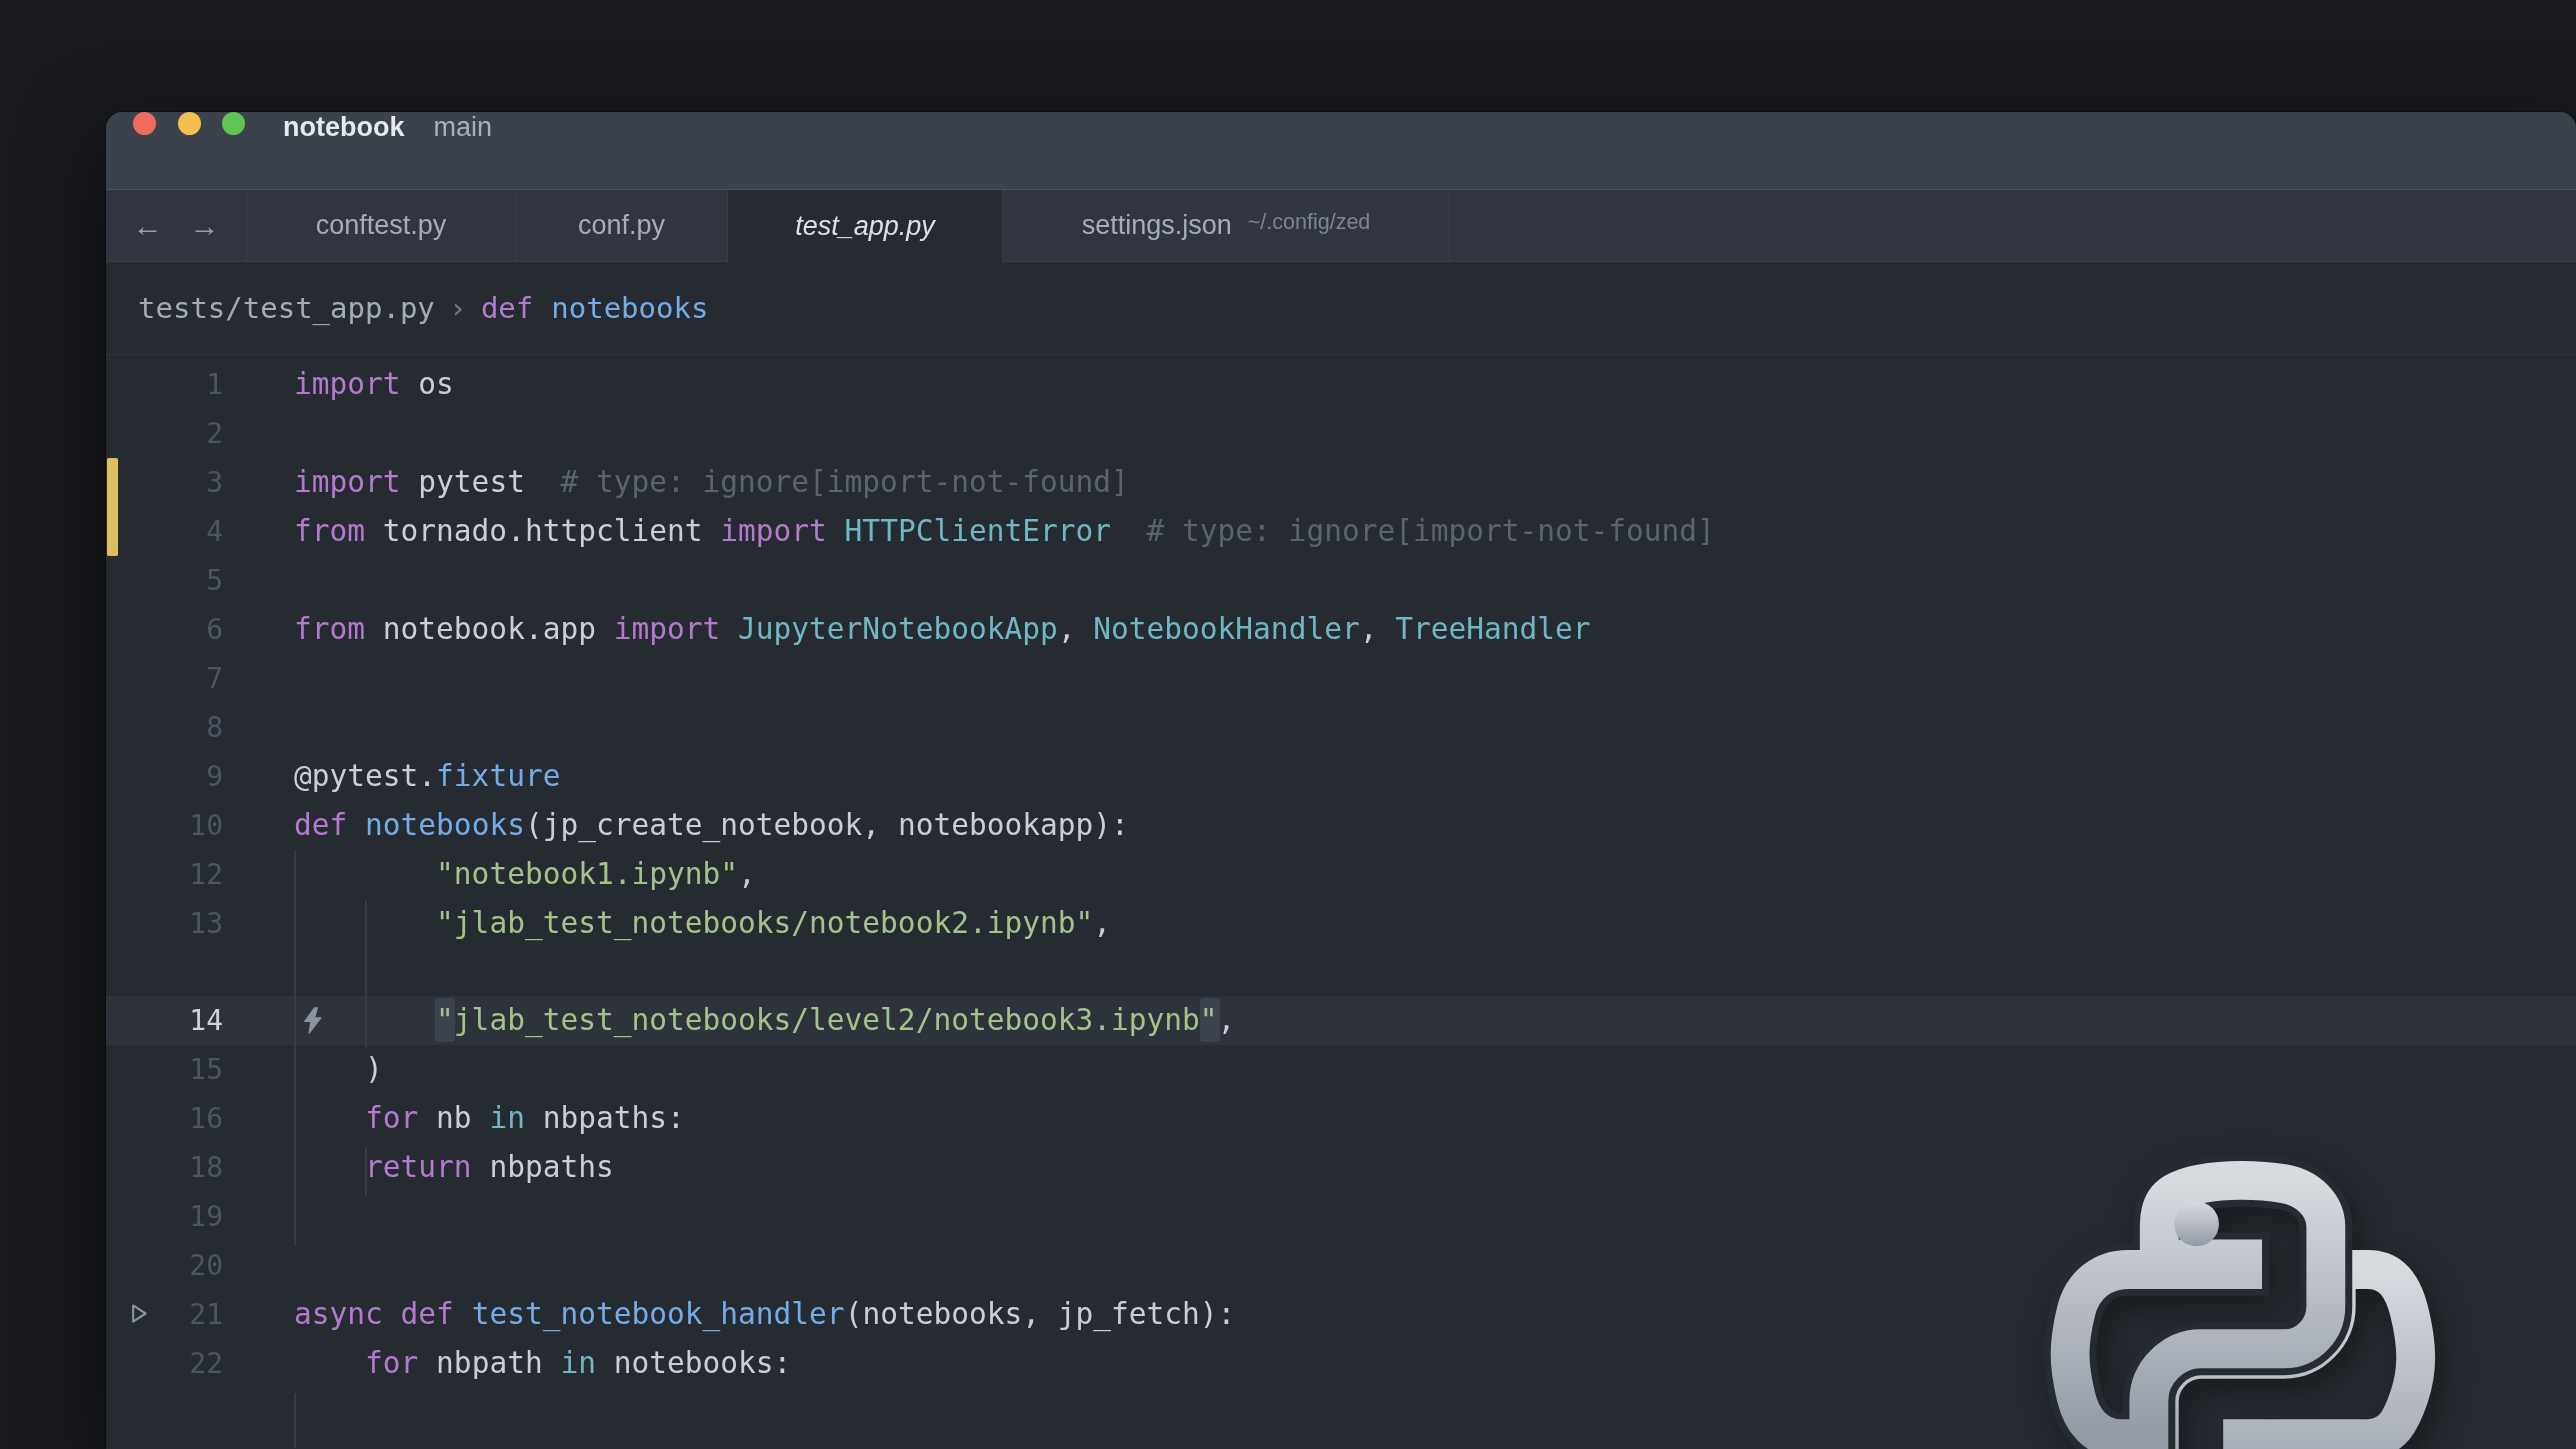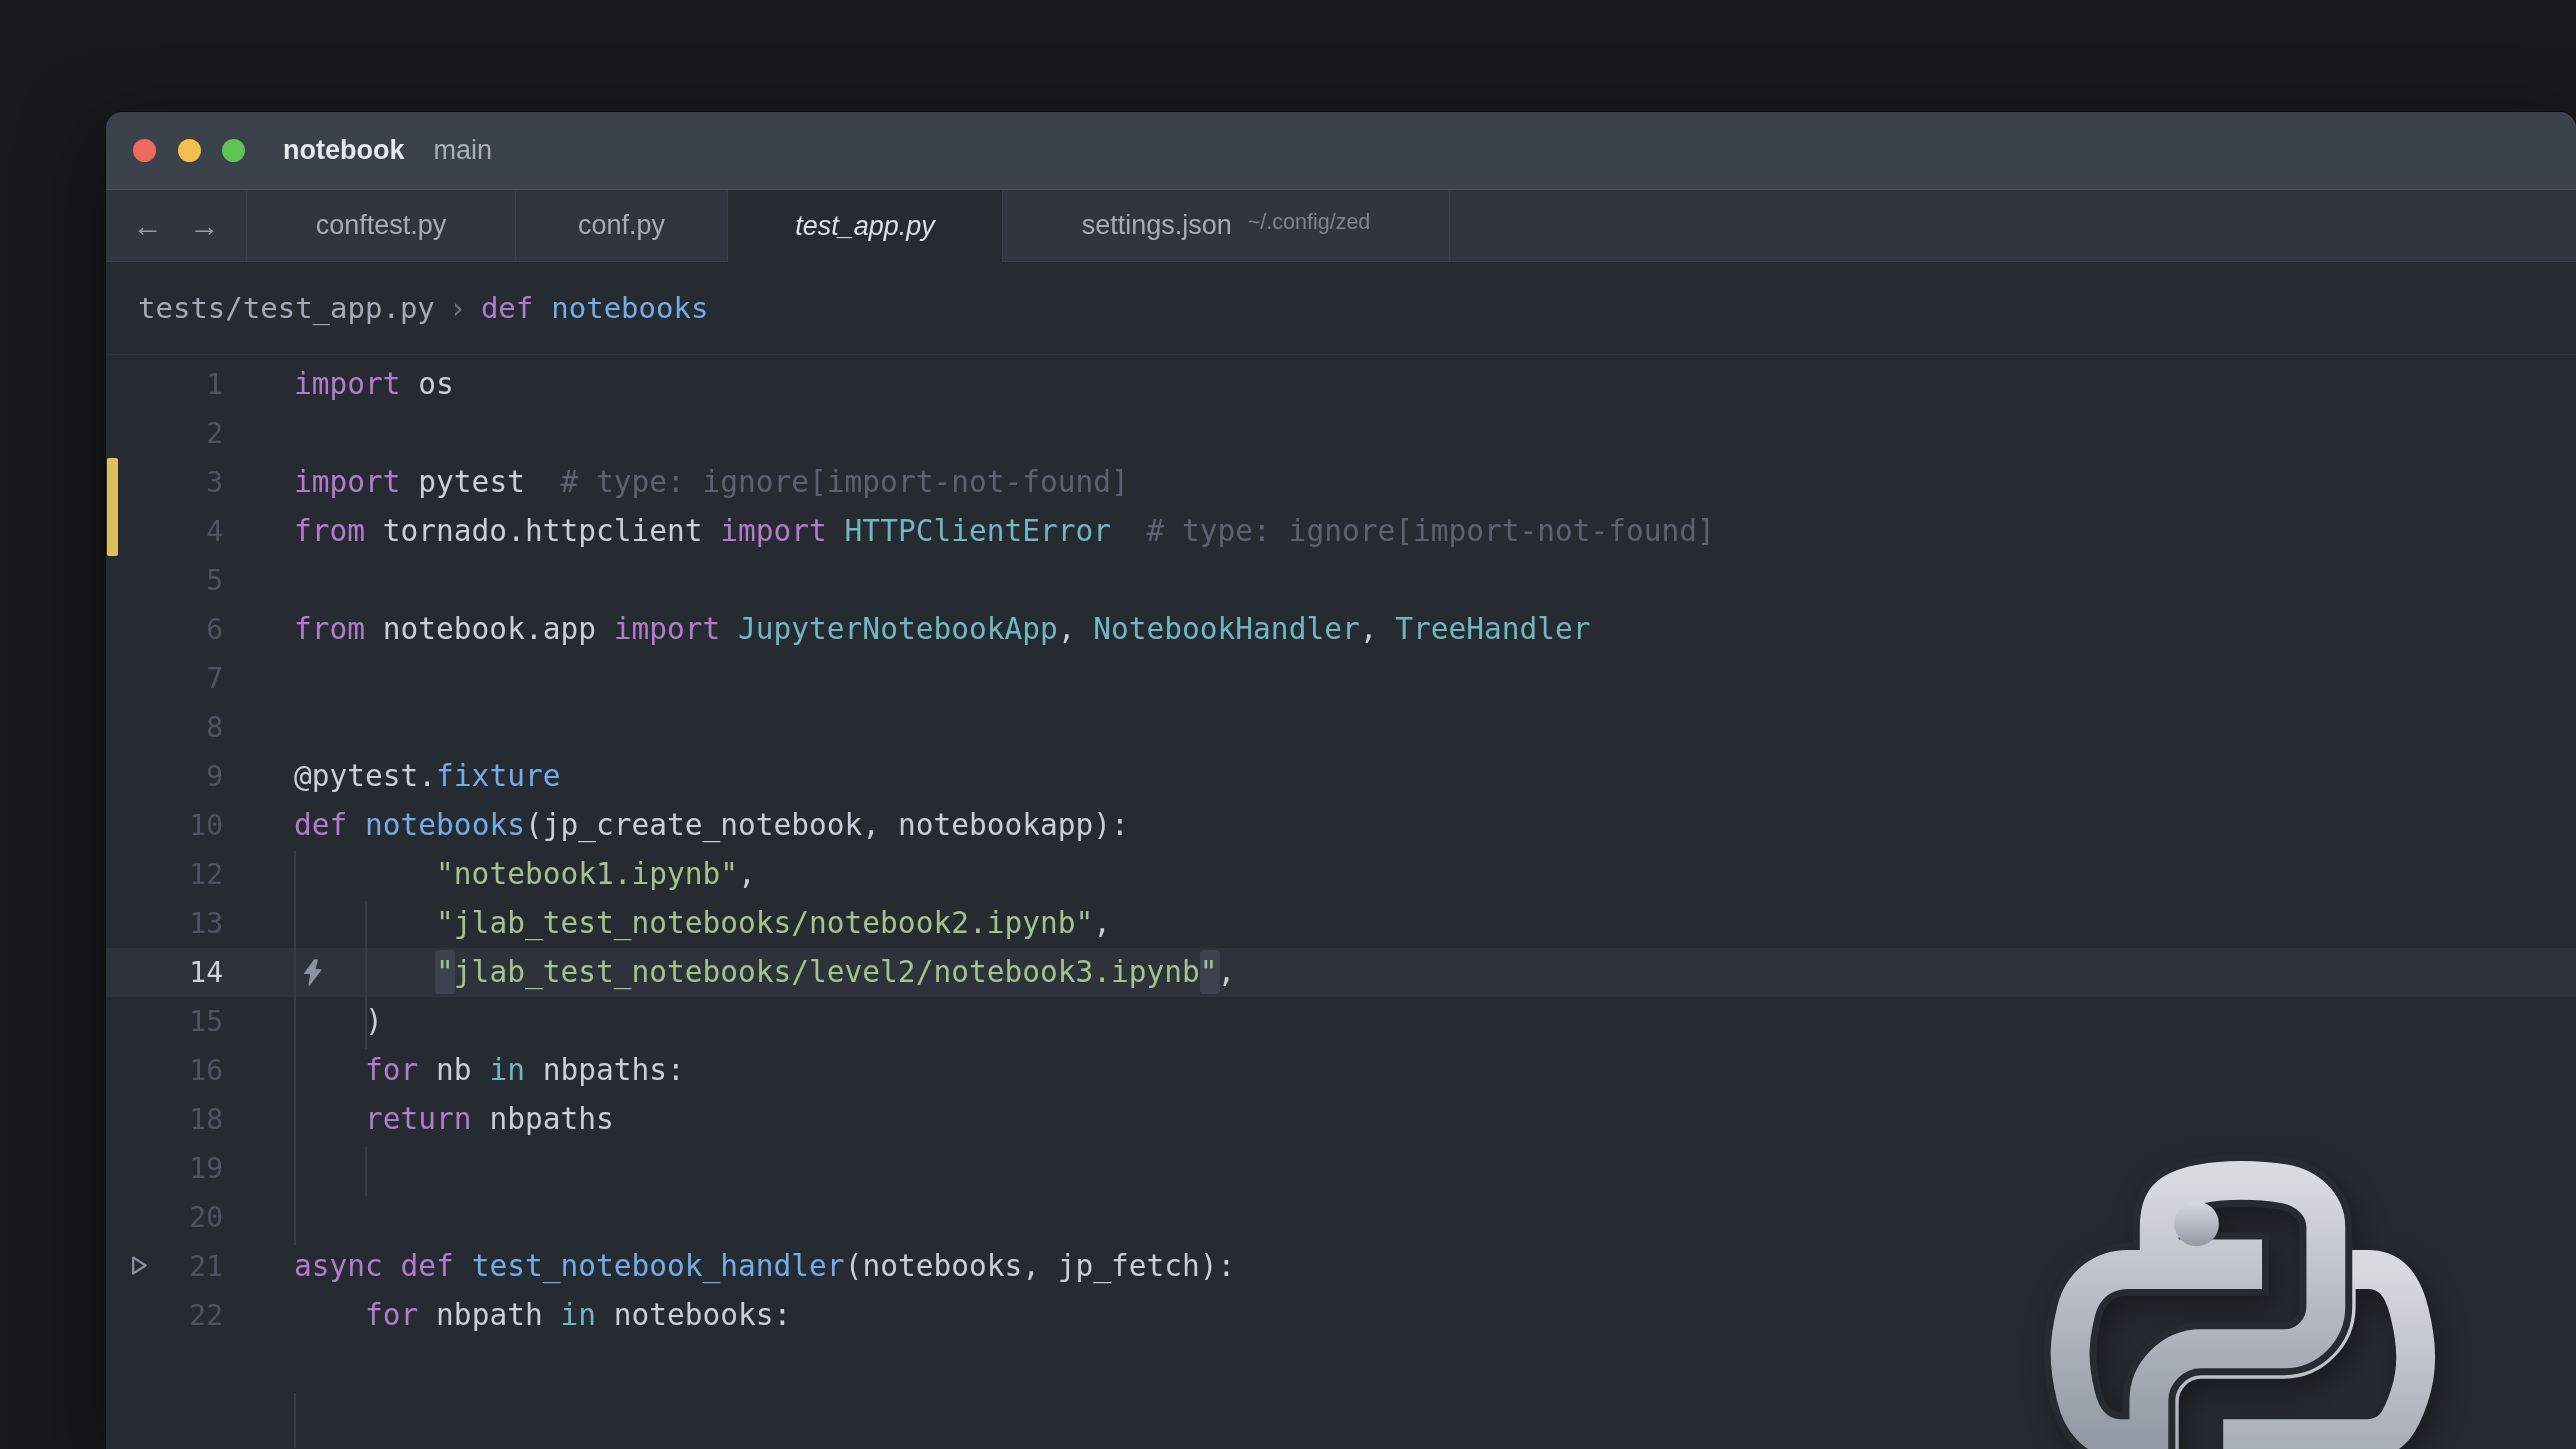--- a/index.html
+++ b/index.html
@@ -1,21 +1,21 @@
 <!DOCTYPE html>
 <html style="font-size:14.3px"><head>
 <meta charset="utf-8">
 <style>
   html,body{margin:0;padding:0;width:2576px;height:1449px;overflow:hidden;background:#17191d;
     font-family:"Liberation Sans",sans-serif;}
   .window{position:absolute;left:106px;top:112px;width:2470px;height:1337px;background:#262b31;
     border-radius:16px 16px 0 0;overflow:hidden;
     box-shadow:0 27px 81px rgba(0,0,0,.55),0 0 0 0.9px rgba(0,0,0,.35);}
   
-  .titlebar{height:78px;background:#3c424c;display:flex;align-items:center;box-sizing:border-box;
+  .titlebar{height:78px;background:#3c424c;display:flex;align-items:flex-start;box-sizing:border-box;
     border-bottom:0.9px solid rgba(90,98,112,.45);}
   .lights{display:flex;gap:21.5px;margin-left:27px;}
   .light{width:23px;height:23px;border-radius:50%;}
   .title{margin-left:38px;font-size:27px;font-weight:600;color:#e6e9ee;}
   .branch{margin-left:29px;font-size:27px;color:#a9afbb;}
   
   .tabbar{height:72px;background:#30353f;display:flex;font-size:27px;color:#a6adb9;}
   .tabbar>*{box-sizing:border-box;border-bottom:1.8px solid #3a404b;}
   .navbtns{width:141px;display:flex;align-items:center;justify-content:center;gap:27px;
     border-right:1.8px solid #3a404b;font-size:30px;}
@@ -28,21 +28,21 @@
   .filler{flex:1;}
   
   .crumbbar{height:93px;display:flex;align-items:center;padding-left:32px;box-sizing:border-box;
     background:#262b31;border-bottom:0.9px solid #2e333c;
     font-family:"DejaVu Sans Mono",monospace;font-size:29px;}
   .crumb-path{color:#a4abb7}.crumb-sep{color:#6f7683;margin:0 14.3px}
   .crumb-kw{color:#b47ace}.crumb-fn{color:#74ace8;margin-left:18px}
   
   .editor{position:relative;height:1093px;background:#262b31;padding-top:4.5px;}
   .row{height:49px;position:relative;}
-  .row.current{background:#2d323b;}
+  .row.current{background:#2d323b;margin-top:48px;}
   .gutter{position:absolute;left:0;top:0;width:117px;text-align:right;
     font:28px/49px "DejaVu Sans Mono",monospace;color:#4d5462;}
   .gutter.active{color:#ced3dc;}
   .code{position:absolute;left:188px;top:0;font:29.5px/49px "DejaVu Sans Mono",monospace;
     white-space:pre;z-index:1;color:#c9ced8;}
   .c-fg{color:#c9ced8}.c-kw{color:#b47ace}.c-str{color:#a5c28b}.c-ty{color:#6fb7c2}
   .c-fn{color:#74ace8}.c-cm{color:#5c6370}.c-op{color:#6fb7c2}
   .quote-hl{position:absolute;top:2.7px;height:44px;width:19.7px;background:#3d434e;border-radius:3.6px;z-index:0;}
   .quote-hl.a{left:329px}.quote-hl.b{left:1094px}
   .play-icon{position:absolute;left:19.7px;top:11.6px;z-index:2;}

